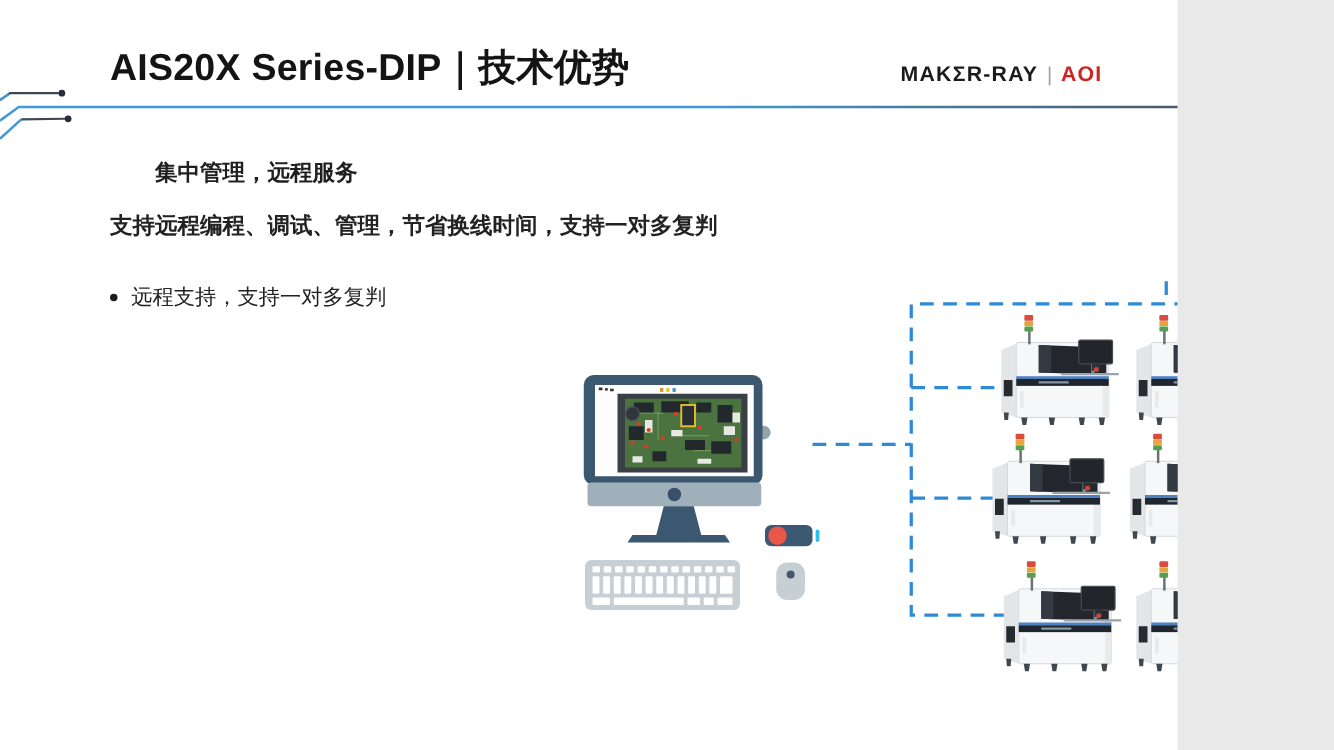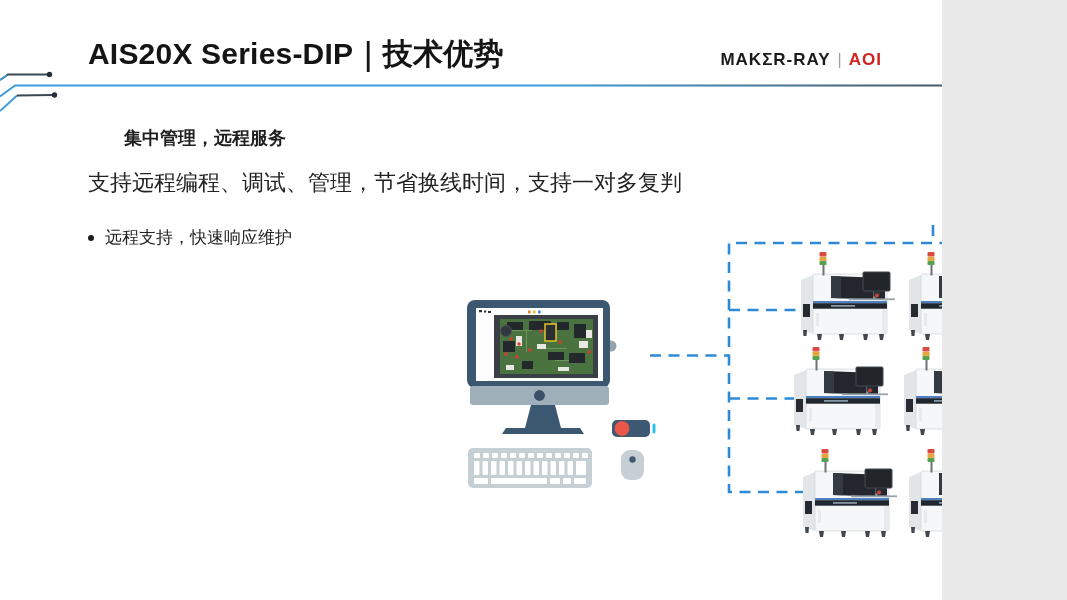--- a/index.html
+++ b/index.html
@@ -18,21 +18,21 @@
   }
   .logo .brand{font-size:17px;font-weight:800;color:#1b1b1b;letter-spacing:1px;}
   .logo .sep{font-size:16px;font-weight:300;color:#9aa1a7;}
   .logo .prod{font-size:17px;font-weight:800;color:#d0231f;letter-spacing:1px;}
   .heading{
     position:absolute;left:88px;top:126px;font-size:18px;font-weight:700;color:#1f1f1f;
     white-space:nowrap;
     margin-left:36px;
   }
   .subtitle{
-    position:absolute;left:88px;top:168px;font-size:22px;font-weight:400;color:#222;
+    position:absolute;left:88px;top:168px;font-size:18px;font-weight:700;color:#222;
     white-space:nowrap;
   }
   ul.bullets{
     position:absolute;left:88px;top:228px;margin:0;padding:0;list-style:none;
   }
   ul.bullets li{
     position:relative;padding-left:17px;margin-bottom:27px;font-size:17px;
     color:#222;line-height:19px;white-space:nowrap;
   }
   ul.bullets li::before{
@@ -226,16 +226,16 @@
   <div class="logo">
     <span class="brand">MAKΣR-RAY</span>
     <span class="sep">|</span>
     <span class="prod">AOI</span>
   </div>
 
   <div class="heading">集中管理，远程服务</div>
   <div class="subtitle">支持远程编程、调试、管理，节省换线时间，支持一对多复判</div>
 
   <ul class="bullets">
-    <li>远程支持，快速响应维护</li>
+    <li>远程支持，支持一对多复判</li>
   </ul>
 
 </div>
 
 </body></html>

